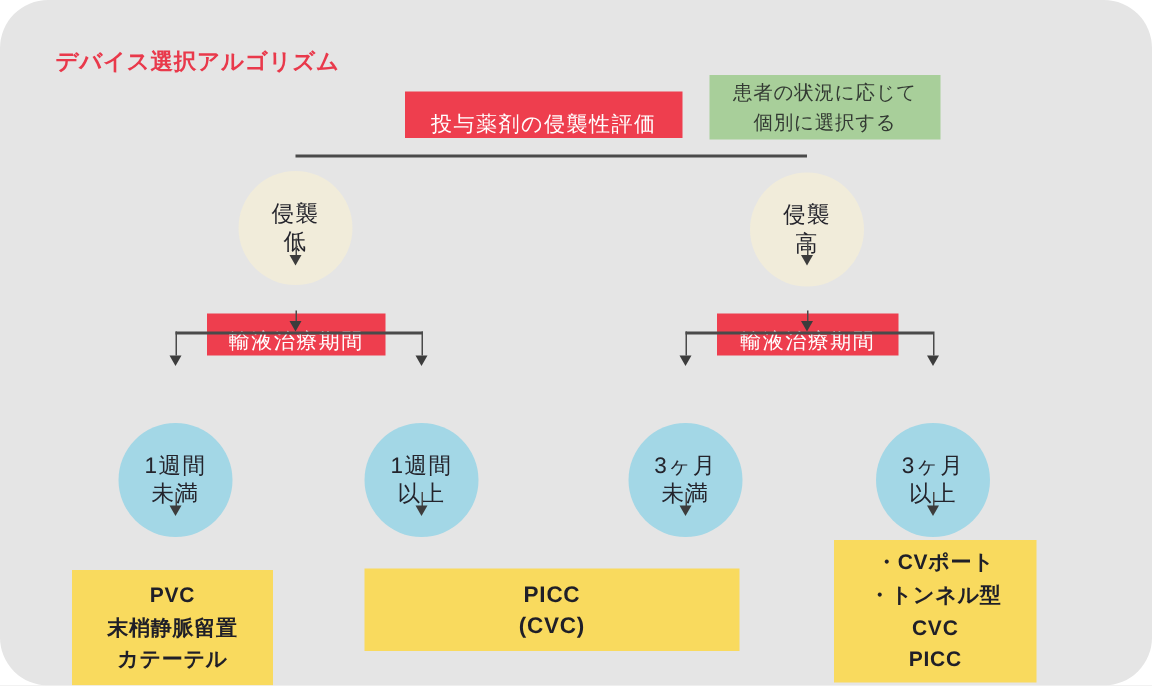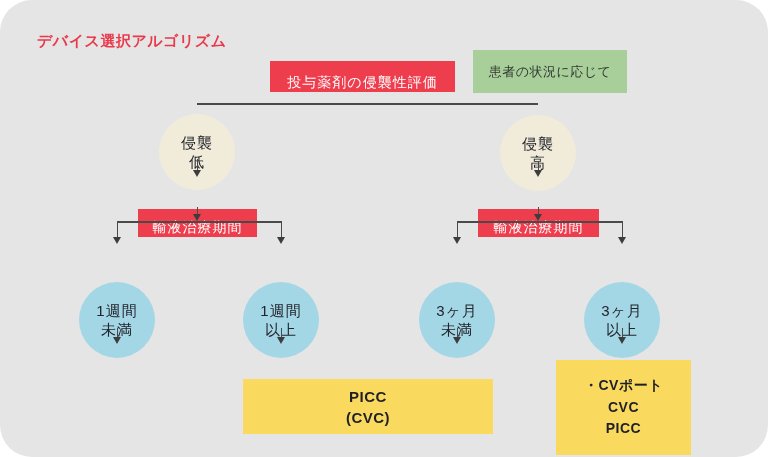--- a/index.html
+++ b/index.html
@@ -62,20 +62,21 @@
 <div class="canvas">
 
   <div class="title" style="left:37px; top:32px;">デバイス選択アルゴリズム</div>
 
   <div class="node red-box" style="left:270px; top:31px; width:185px; height:31px;">
     <span>投与薬剤の侵襲性評価</span>
   </div>
 
   <div class="node green-box" style="left:473px; top:20px; width:154px; height:43px;">
     <span>患者の状況に応じて</span>
+    <span>個別に選択する</span>
   </div>
 
   <div class="hline" style="left:197px; top:103px; width:341px;"></div>
 
   <div class="node circle beige" style="left:159px; top:84px; width:76px; height:76px;">
     <span>侵襲</span>
     <span>低</span>
   </div>
   <div class="node circle beige" style="left:500px; top:85px; width:76px; height:76px;">
     <span>侵襲</span>
@@ -129,23 +130,29 @@
 
   <div class="vline" style="left:116.5px; top:328px; height:10px;"></div>
   <div class="ah-down" style="left:112.5px; top:337px;"></div>
   <div class="vline" style="left:280.5px; top:328px; height:10px;"></div>
   <div class="ah-down" style="left:276.5px; top:337px;"></div>
   <div class="vline" style="left:456.5px; top:328px; height:10px;"></div>
   <div class="ah-down" style="left:452.5px; top:337px;"></div>
   <div class="vline" style="left:621.5px; top:328px; height:10px;"></div>
   <div class="ah-down" style="left:617.5px; top:337px;"></div>
 
+  <div class="node yellow-box" style="left:48px; top:350px; width:134px; height:77px; font-size:14px; line-height:1.55;">
+    <span>PVC</span>
+    <span>末梢静脈留置</span>
+    <span>カテーテル</span>
+  </div>
   <div class="node yellow-box" style="left:243px; top:349px; width:250px; height:55px; font-size:15px; line-height:1.4;">
     <span>PICC</span>
     <span>(CVC)</span>
   </div>
   <div class="node yellow-box" style="left:556px; top:330px; width:135px; height:95px; font-size:14px; line-height:1.55;">
     <span>・CVポート</span>
+    <span>・トンネル型</span>
     <span>CVC</span>
     <span>PICC</span>
   </div>
 
 </div>
 
 </body></html>

